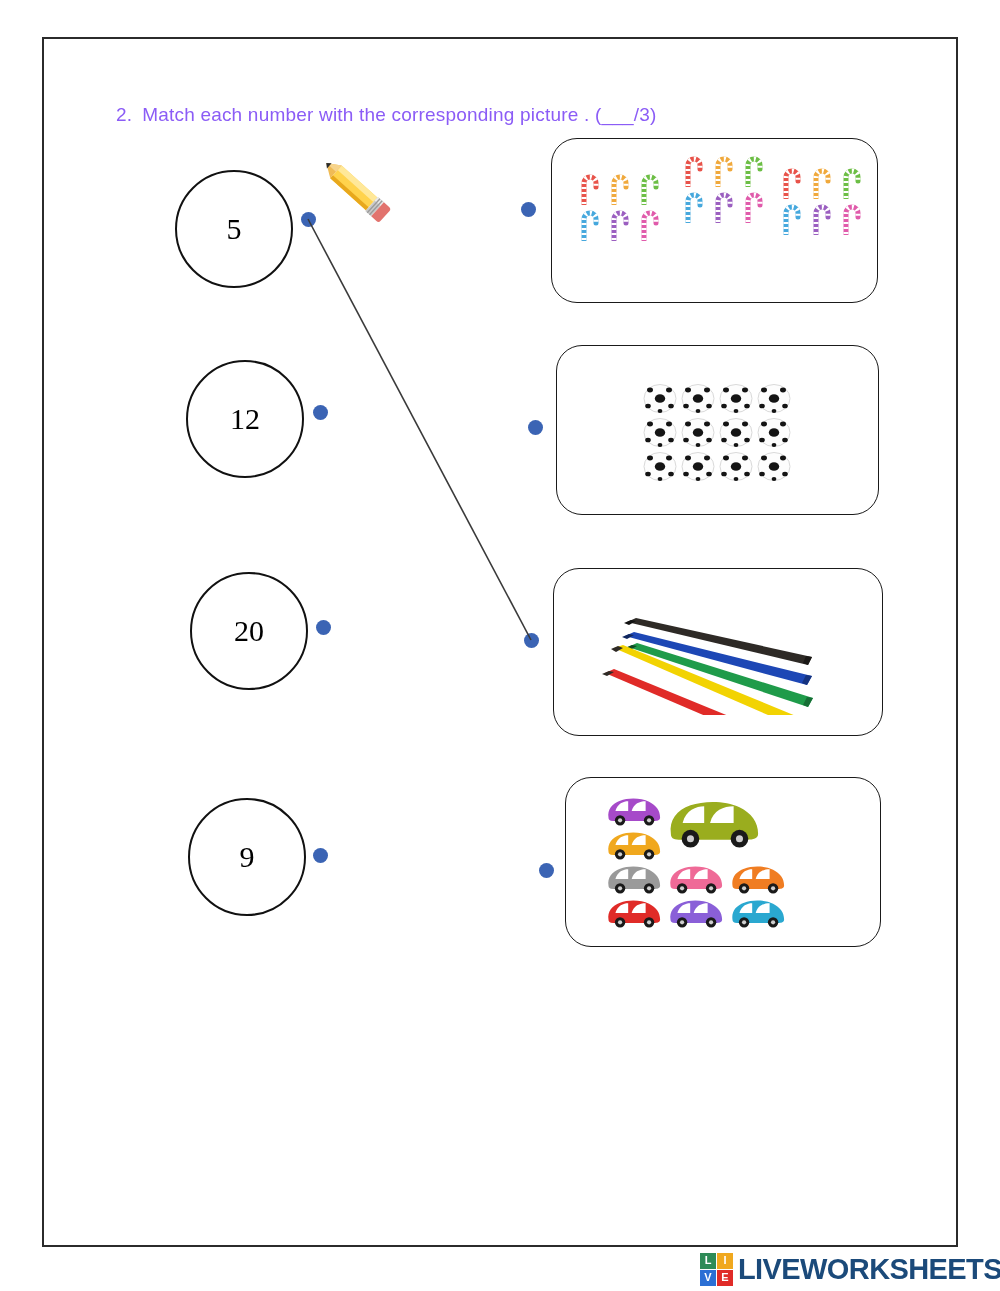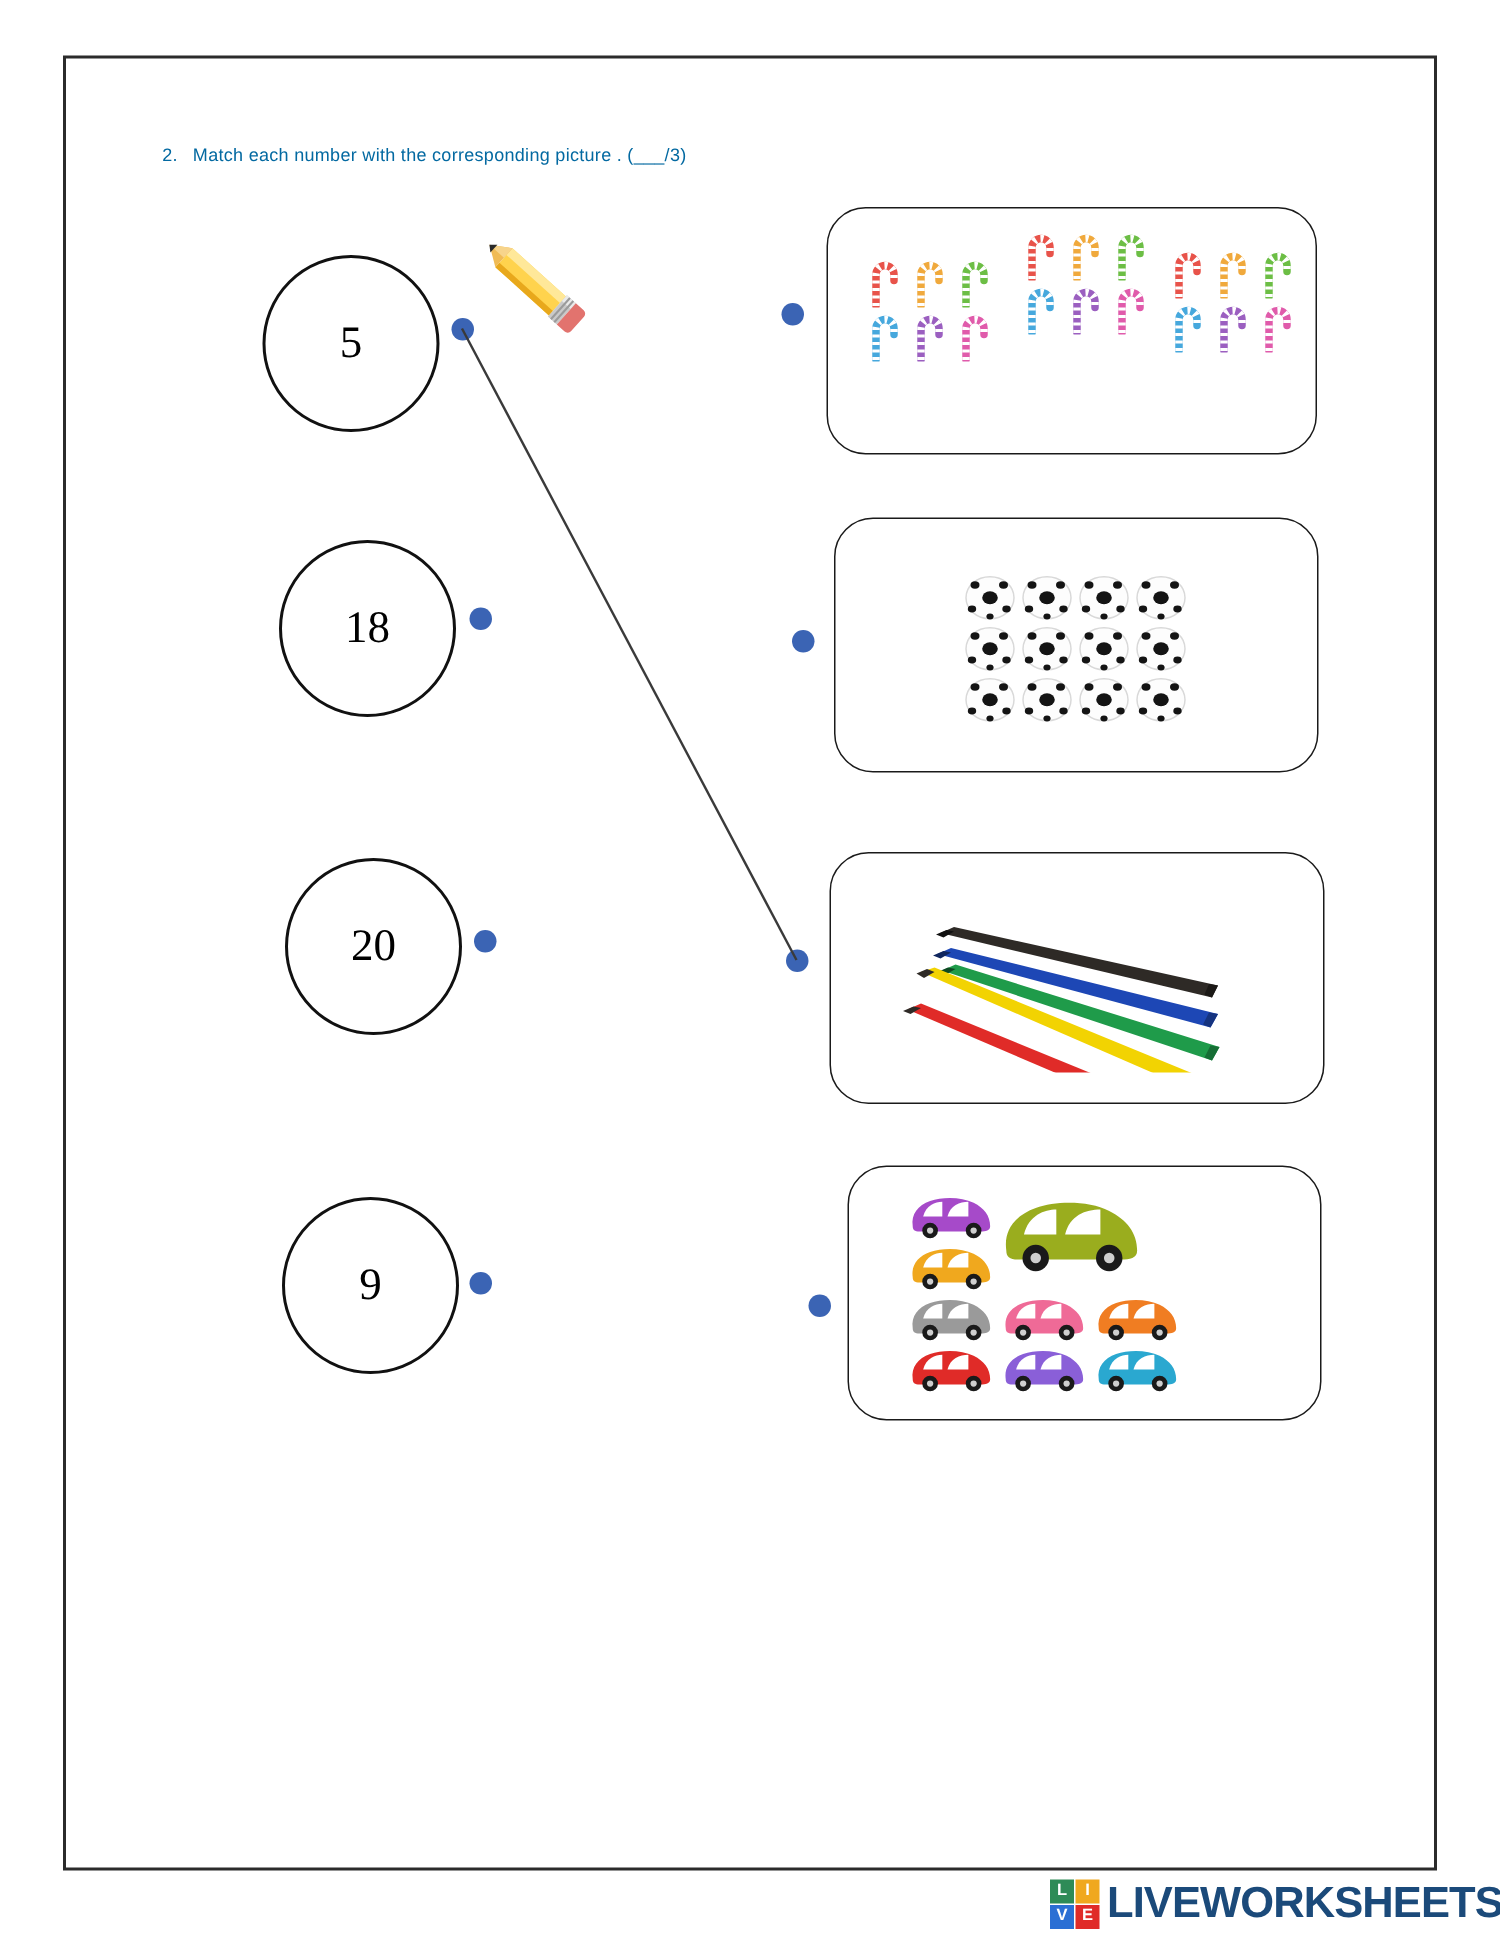--- a/index.html
+++ b/index.html
@@ -22,22 +22,22 @@
     left: 42px; top: 37px;
     width: 916px; height: 1210px;
     border: 2px solid #2b2b2b;
     background: #ffffff;
   }
 
   
   #instruction {
     position: absolute;
     left: 94px; top: 82px;
-    font-size: 12px;
-    color: #0369a1;
+    font-size: 19px;
+    color: #8b5cf6;
     letter-spacing: .2px;
     white-space: pre;
     font-family: "Liberation Sans", sans-serif;
   }
   #instruction .num { margin-right: 10px; }
 
   
   .num-circle {
     position: absolute;
     border: 2.2px solid #111111;
@@ -141,21 +141,21 @@
   <div id="page-frame"></div>
 
   <div id="instruction">
     <span class="num">2.</span><span>Match each number with the corresponding picture . (___/3)</span>
   </div>
 
   <div class="num-circle" style="left:175px; top:170px; width:118px; height:118px;">
     <span>5</span>
   </div>
   <div class="num-circle" style="left:186px; top:360px; width:118px; height:118px;">
-    <span>18</span>
+    <span>12</span>
   </div>
   <div class="num-circle" style="left:190px; top:572px; width:118px; height:118px;">
     <span>20</span>
   </div>
   <div class="num-circle" style="left:188px; top:798px; width:118px; height:118px;">
     <span>9</span>
   </div>
 
   <div class="dot" style="left: 301px; top: 212px; background: rgb(59, 100, 180);"></div>
   <div class="dot" style="left: 313px; top: 405px; background: rgb(59, 100, 180);"></div>

